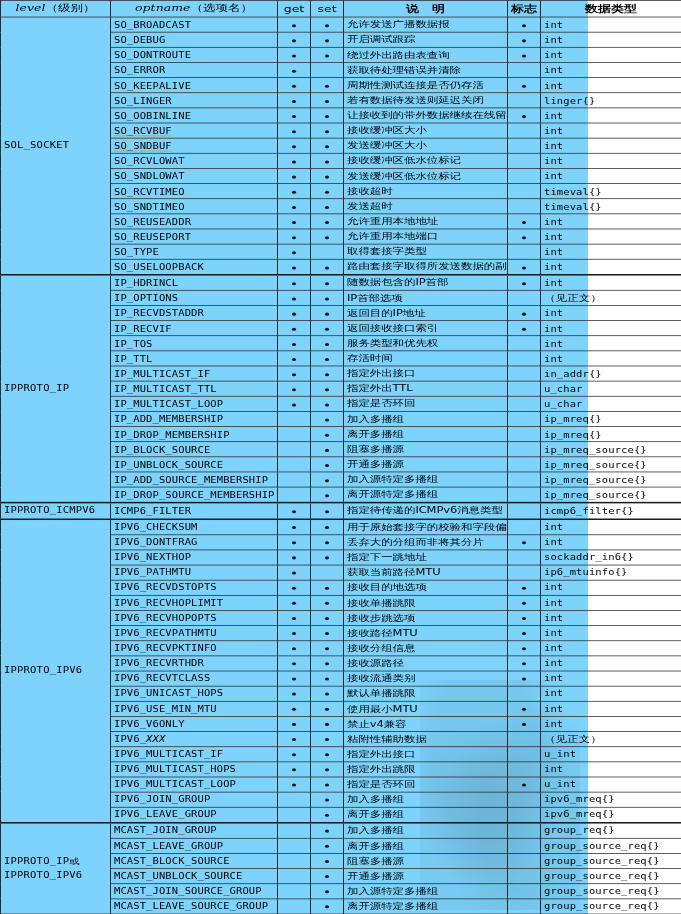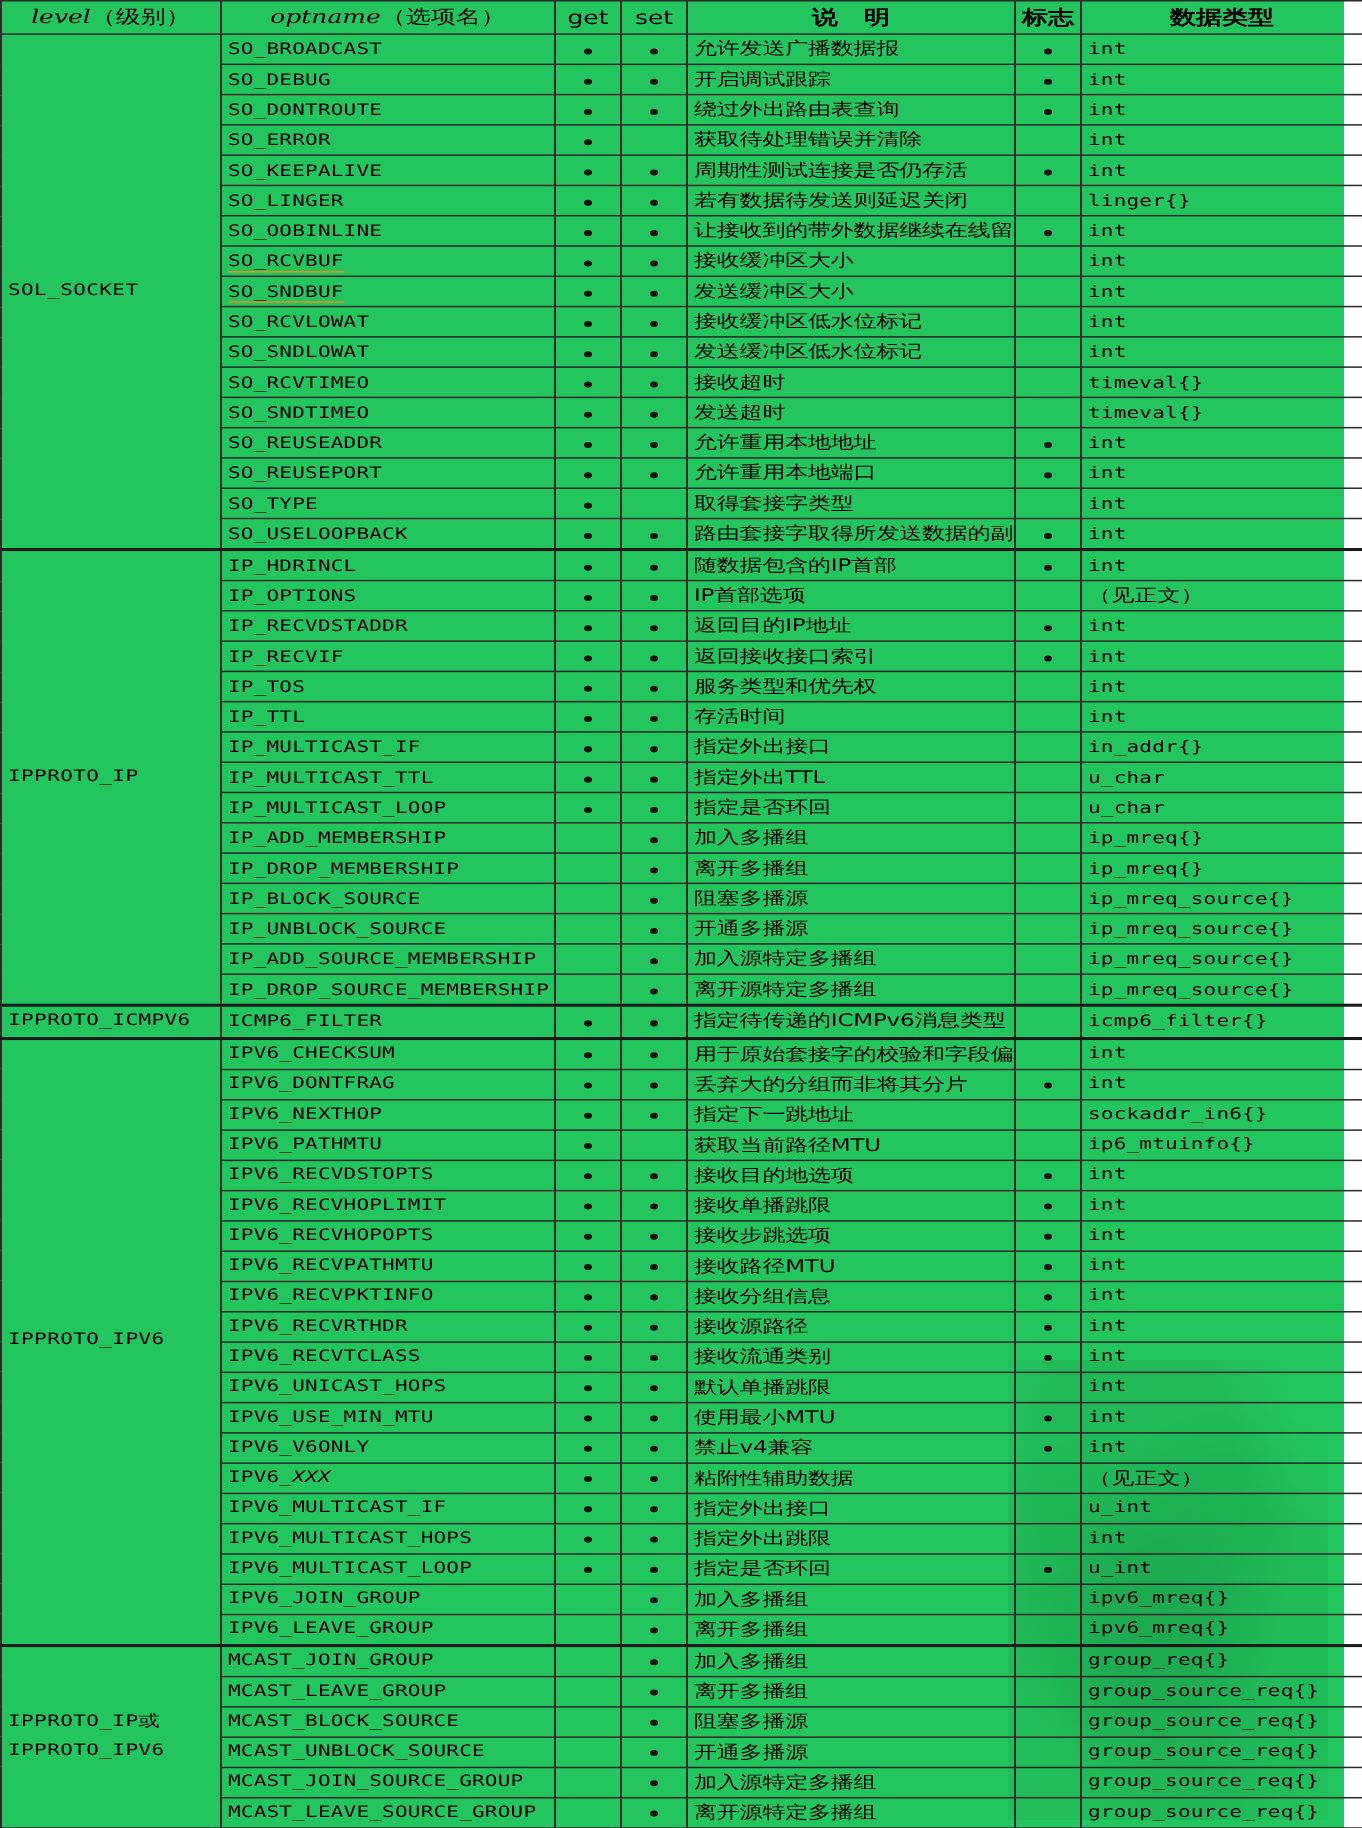--- a/index.html
+++ b/index.html
@@ -4,22 +4,22 @@
 <title>Socket Options Table</title>
 <style>
   html,body{margin:0;padding:0;background:#ffffff;}
   body{
     width:681px;height:914px;overflow:hidden;
     font-family:"DejaVu Sans Mono",monospace;
     color:#000;
     -webkit-font-smoothing:none;
   }
   #page{
-    position:relative;width:672px;height:914px;
-    background:#22c55e;
+    position:relative;width:588px;height:914px;
+    background:#7dd3fc;
   }
   
   #watermark{
     position:absolute;right:8px;bottom:4px;width:160px;height:230px;
     background:
       radial-gradient(ellipse at 40% 30%, rgba(0,0,0,0.055) 0 38%, rgba(0,0,0,0) 62%),
       radial-gradient(ellipse at 72% 62%, rgba(0,0,0,0.05) 0 34%, rgba(0,0,0,0) 60%),
       radial-gradient(ellipse at 30% 80%, rgba(0,0,0,0.045) 0 30%, rgba(0,0,0,0) 58%);
     pointer-events:none;z-index:3;
   }

